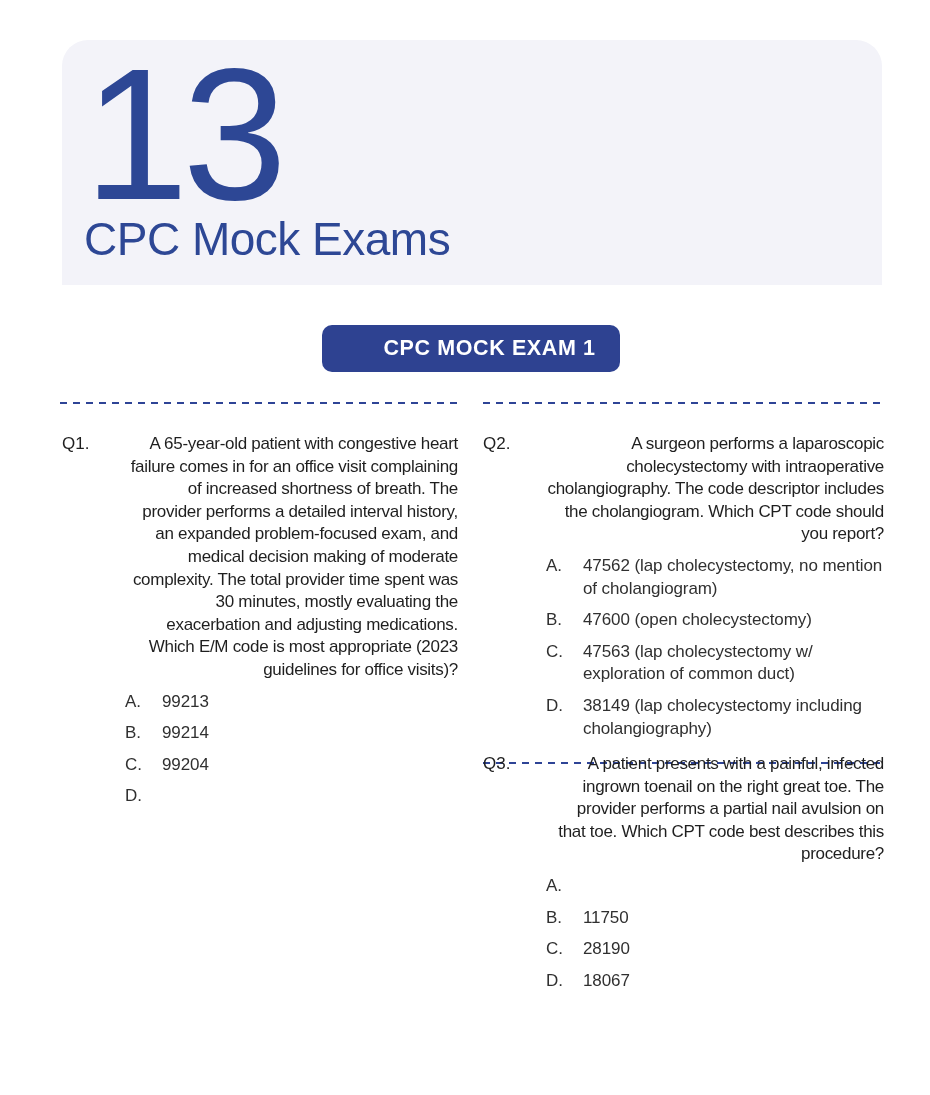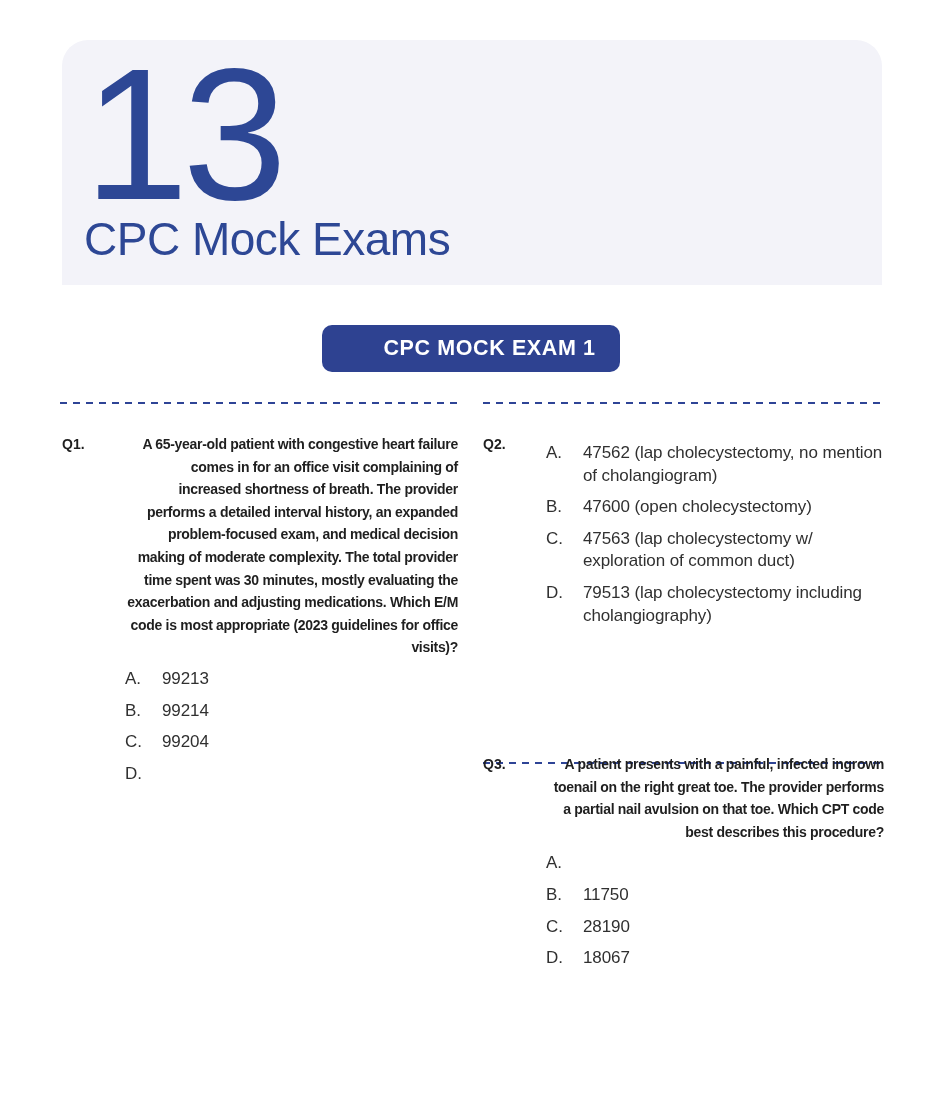--- a/index.html
+++ b/index.html
@@ -72,22 +72,22 @@
     position: absolute;
     display: grid;
     grid-template-columns: 63px 1fr;
     align-items: start;
   }
   #q1 { left: 62px;  top: 433px; width: 396px; }
   #q2 { left: 483px; top: 433px; width: 401px; }
   #q3 { left: 483px; top: 753px; width: 401px; }
 
   .q-number, .q-text {
-    font-weight: 700;
-    font-size: 14px;
+    font-weight: 400;
+    font-size: 17px;
     line-height: 22.6px;
     color: #1f1f1f;
   }
   .q-text { letter-spacing: -0.3px; text-align: right; }
 
   .options {
     margin-top: 9px;
     display: flex;
     flex-direction: column;
     gap: 9px;
@@ -136,36 +136,37 @@
       <div class="option">
         <span>D.</span>
       </div>
     </div>
   </div>
 </div>
 
 <div class="question" id="q2">
   <div class="q-number">Q2.</div>
   <div>
+    <div class="q-text">A surgeon performs a laparoscopic cholecystectomy with intraoperative cholangiography. The code descriptor includes the cholangiogram. Which CPT code should you report?</div>
     <div class="options">
       <div class="option">
         <span>A.</span>
         <span>47562 (lap cholecystectomy, no mention of cholangiogram)</span>
       </div>
       <div class="option">
         <span>B.</span>
         <span>47600 (open cholecystectomy)</span>
       </div>
       <div class="option">
         <span>C.</span>
         <span>47563 (lap cholecystectomy w/ exploration of common duct)</span>
       </div>
       <div class="option">
         <span>D.</span>
-        <span>79513 (lap cholecystectomy including cholangiography)</span>
+        <span>38149 (lap cholecystectomy including cholangiography)</span>
       </div>
     </div>
   </div>
 </div>
 
 <div class="question" id="q3">
   <div class="q-number">Q3.</div>
   <div>
     <div class="q-text">A patient presents with a painful, infected ingrown toenail on the right great toe. The provider performs a partial nail avulsion on that toe. Which CPT code best describes this procedure?</div>
     <div class="options">

